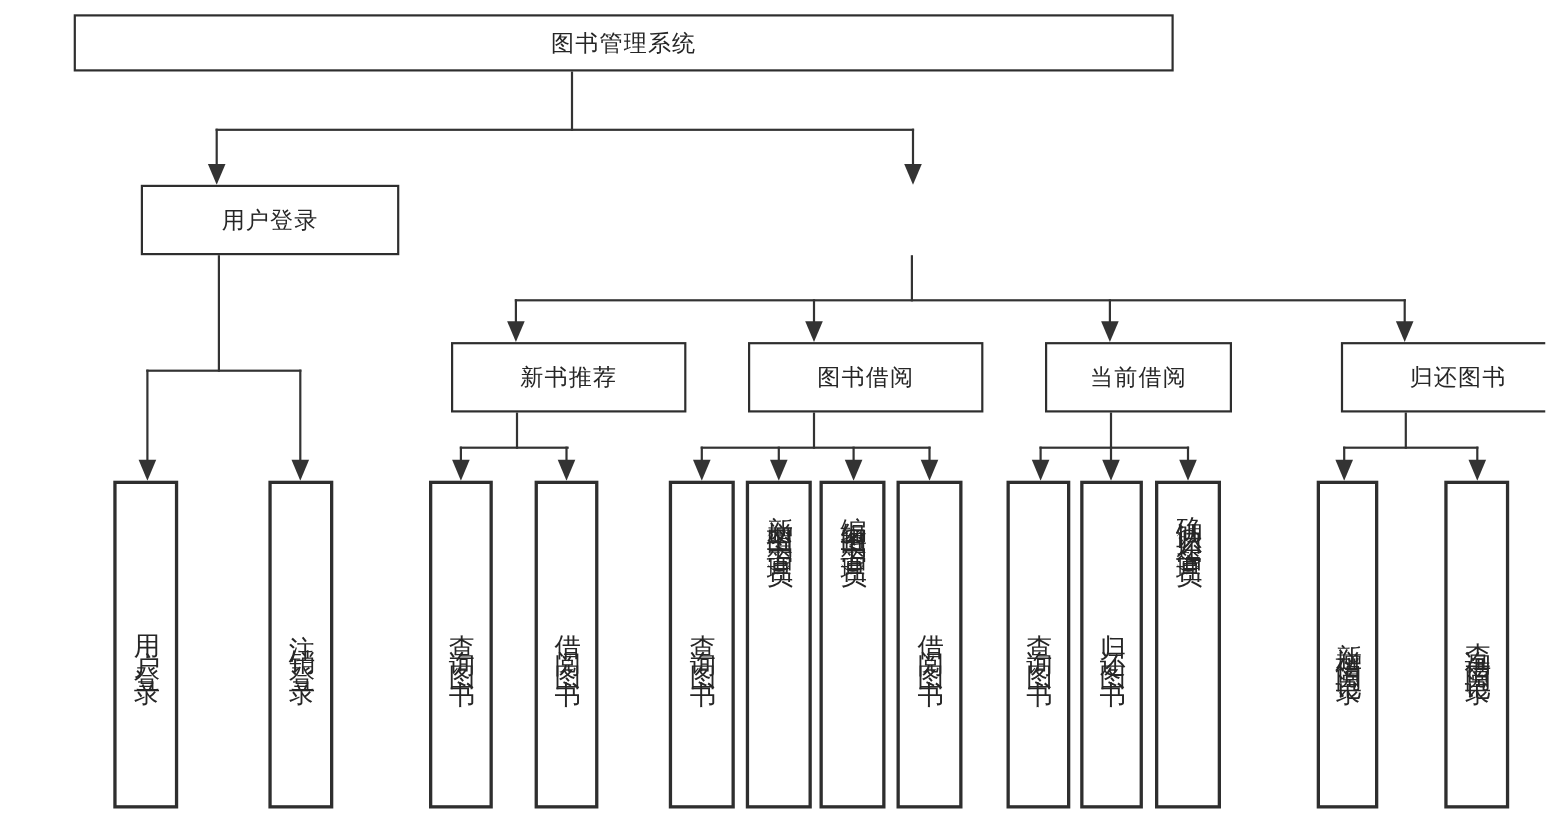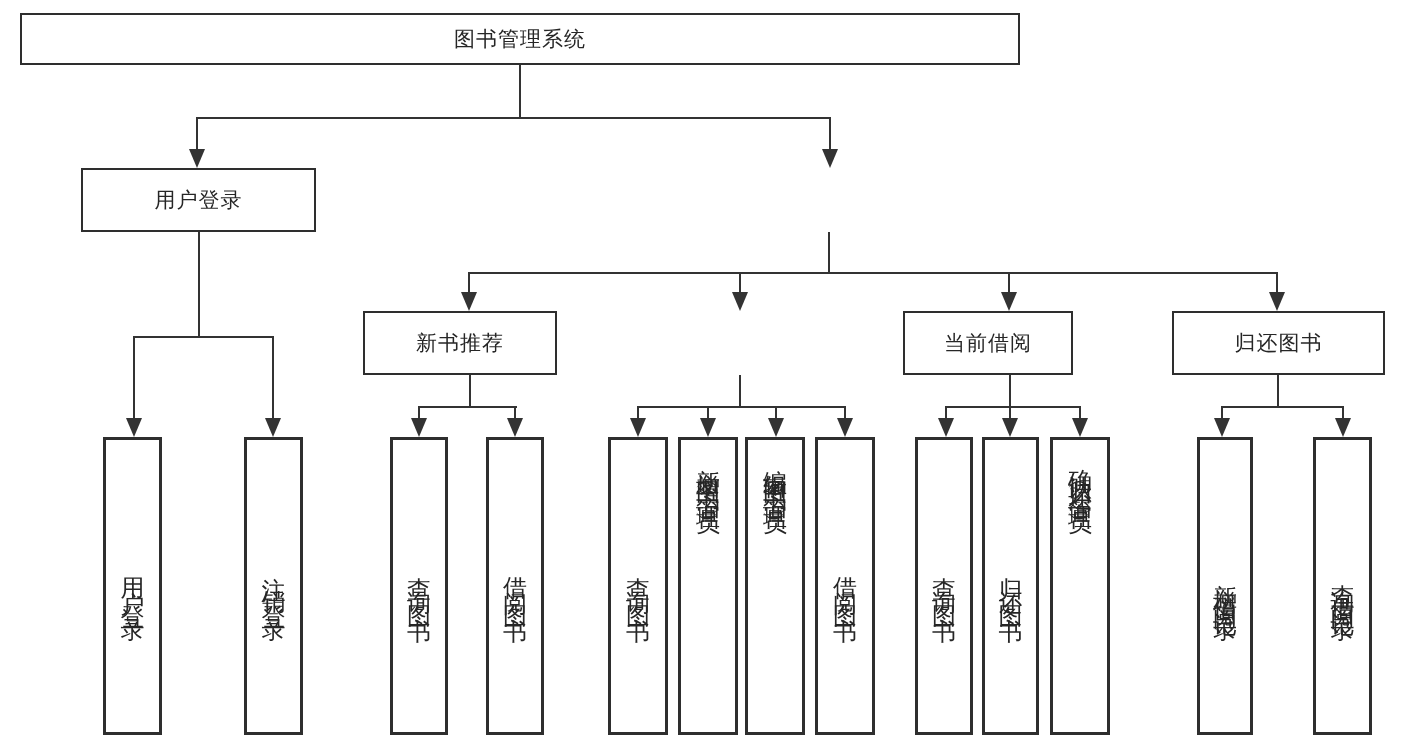--- a/index.html
+++ b/index.html
@@ -11,20 +11,21 @@
     overflow:hidden;
   }
   
   .hbox{
     position:absolute;
     border:2px solid #2e2e2e;
     background:#ffffff;
     display:flex;align-items:center;justify-content:center;
     font-size:21px;color:#262626;letter-spacing:1px;
     box-sizing:border-box;
+    margin-left:47px;
   }
   
   .vbox{
     position:absolute;
     border:3px solid #2e2e2e;
     background:#ffffff;
     display:flex;align-items:center;justify-content:center;
     box-sizing:border-box;
     top:437px;height:298px;
   }
@@ -84,21 +85,22 @@
   <div class="ln h" style="left:468px;top:272px;width:810px"></div>
   <div class="ln v" style="left:468px;top:272px;height:22px"></div>
   <div class="arr" style="left:461px;top:292px"></div>
   <div class="ln v" style="left:739px;top:272px;height:22px"></div>
   <div class="arr" style="left:732px;top:292px"></div>
   <div class="ln v" style="left:1008px;top:272px;height:22px"></div>
   <div class="arr" style="left:1001px;top:292px"></div>
   <div class="ln v" style="left:1276px;top:272px;height:22px"></div>
   <div class="arr" style="left:1269px;top:292px"></div>
 
-  <div class="hbox" style="left:363px;top:311px;width:194px;height:64px">新书推荐</div>
+  <div class="hbox" style="left:363px;top:311px;width:214px;height:64px">新书推荐</div>
+  <div class="hbox" style="left:633px;top:311px;width:214px;height:64px">图书借阅</div>
   <div class="hbox" style="left:903px;top:311px;width:170px;height:64px">当前借阅</div>
   <div class="hbox" style="left:1172px;top:311px;width:213px;height:64px">归还图书</div>
 
   <div class="ln v" style="left:469px;top:375px;height:33px"></div>
   <div class="ln h" style="left:418px;top:406px;width:99px"></div>
   <div class="ln v" style="left:418px;top:406px;height:16px"></div>
   <div class="arr" style="left:411px;top:418px"></div>
   <div class="ln v" style="left:514px;top:406px;height:16px"></div>
   <div class="arr" style="left:507px;top:418px"></div>
 

